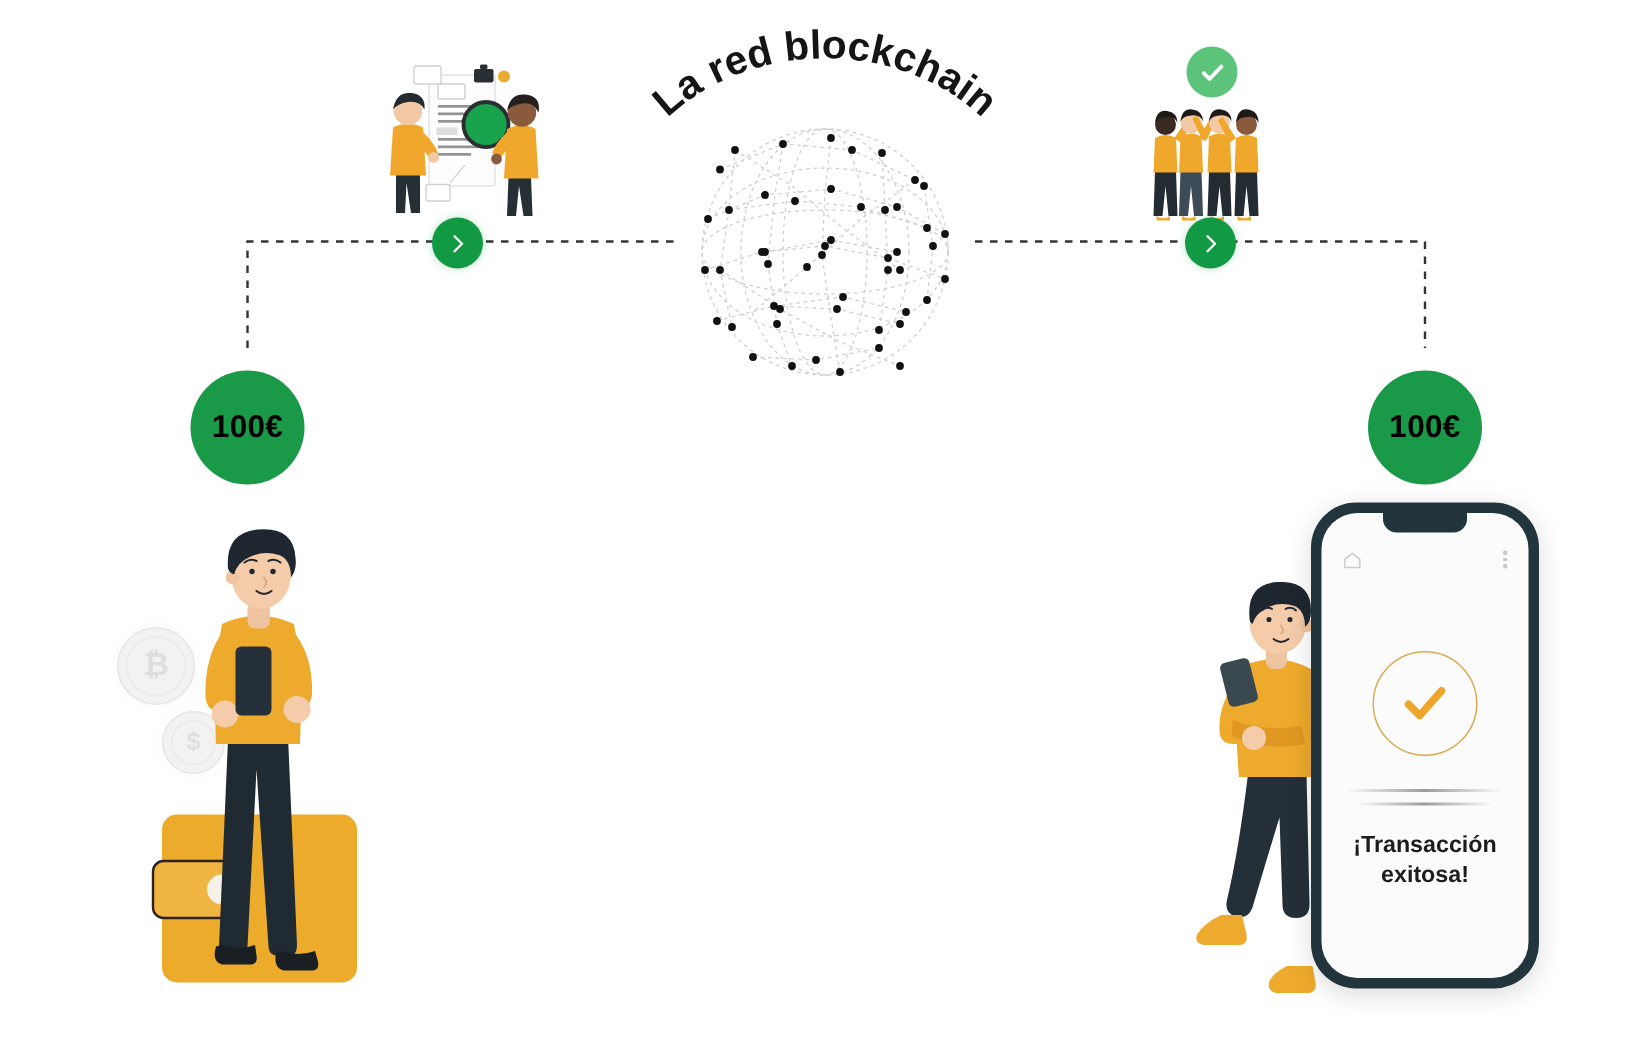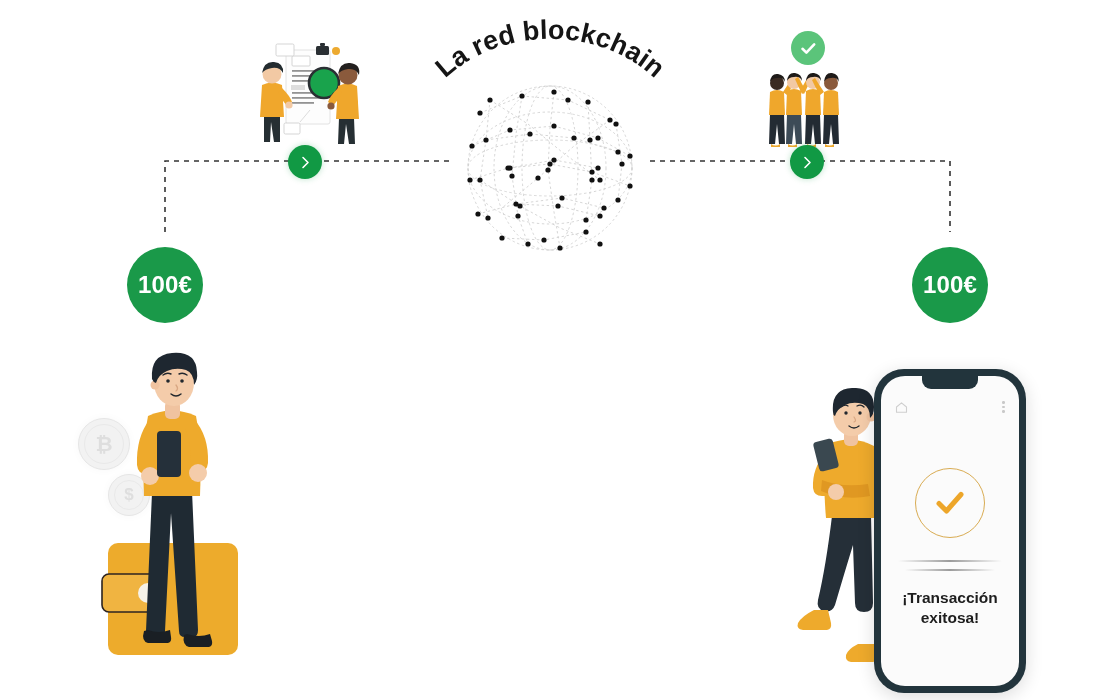--- a/index.html
+++ b/index.html
@@ -45,22 +45,22 @@
 
   
   .amount-badge {
     position: absolute;
     width: 76px; height: 76px;
     border-radius: 50%;
     background: #1a9949;
     display: flex;
     align-items: center;
     justify-content: center;
-    color: #ffffff;
-    font-size: 24px;
+    color: #000000;
+    font-size: 21px;
     font-weight: bold;
     letter-spacing: 0.2px;
   }
 
   
   .title-svg {
     position: absolute;
     left: 405px; top: 18px;
     width: 290px; height: 110px;
   }
@@ -88,21 +88,21 @@
     border-radius: 50%;
     background: #5bc47a;
     display: flex;
     align-items: center;
     justify-content: center;
   }
 
   
   .phone {
     position: absolute;
-    left: 874px; top: 369px;
+    left: 874px; top: 335px;
     width: 152px; height: 324px;
     border-radius: 30px;
     background: #22343c;
     padding: 7px;
     box-sizing: border-box;
     box-shadow: 0 4px 18px rgba(0,0,0,0.14);
   }
   .phone-screen {
     position: relative;
     width: 100%; height: 100%;

